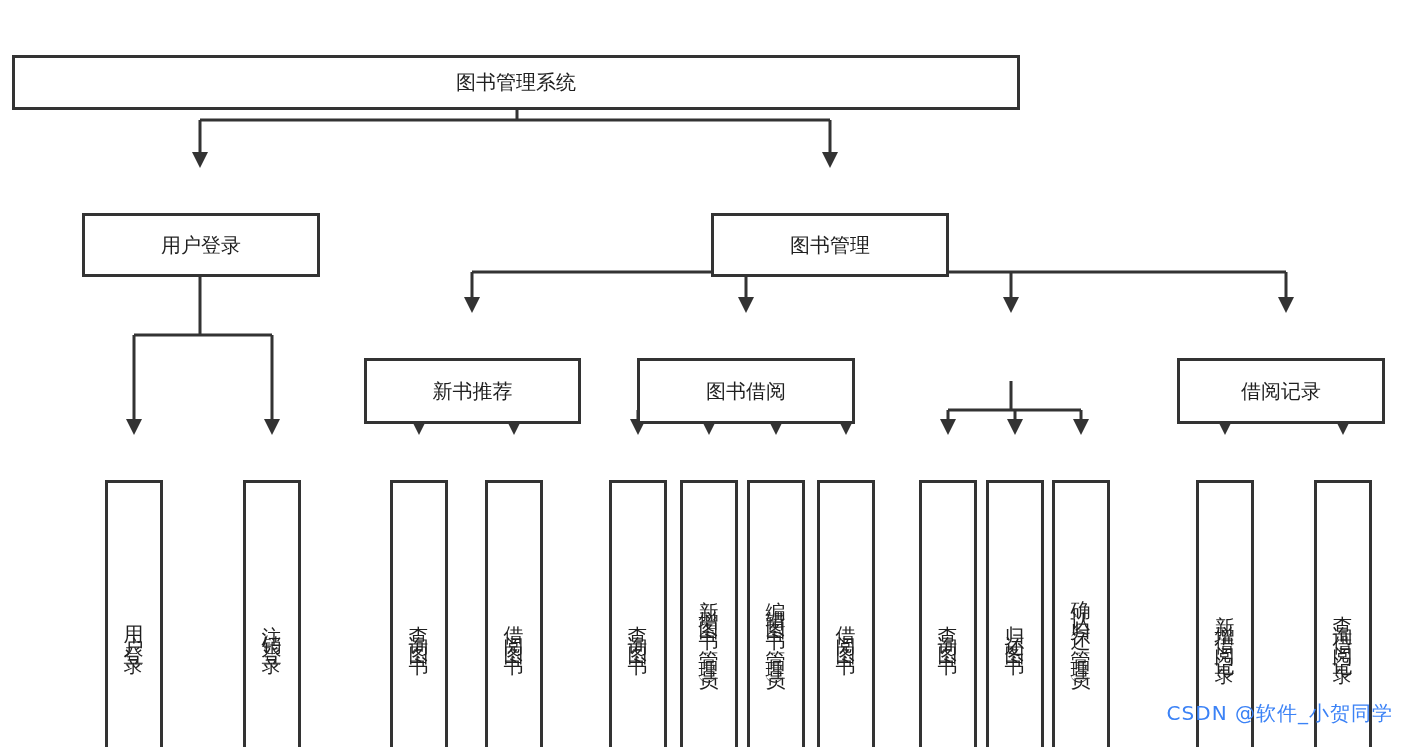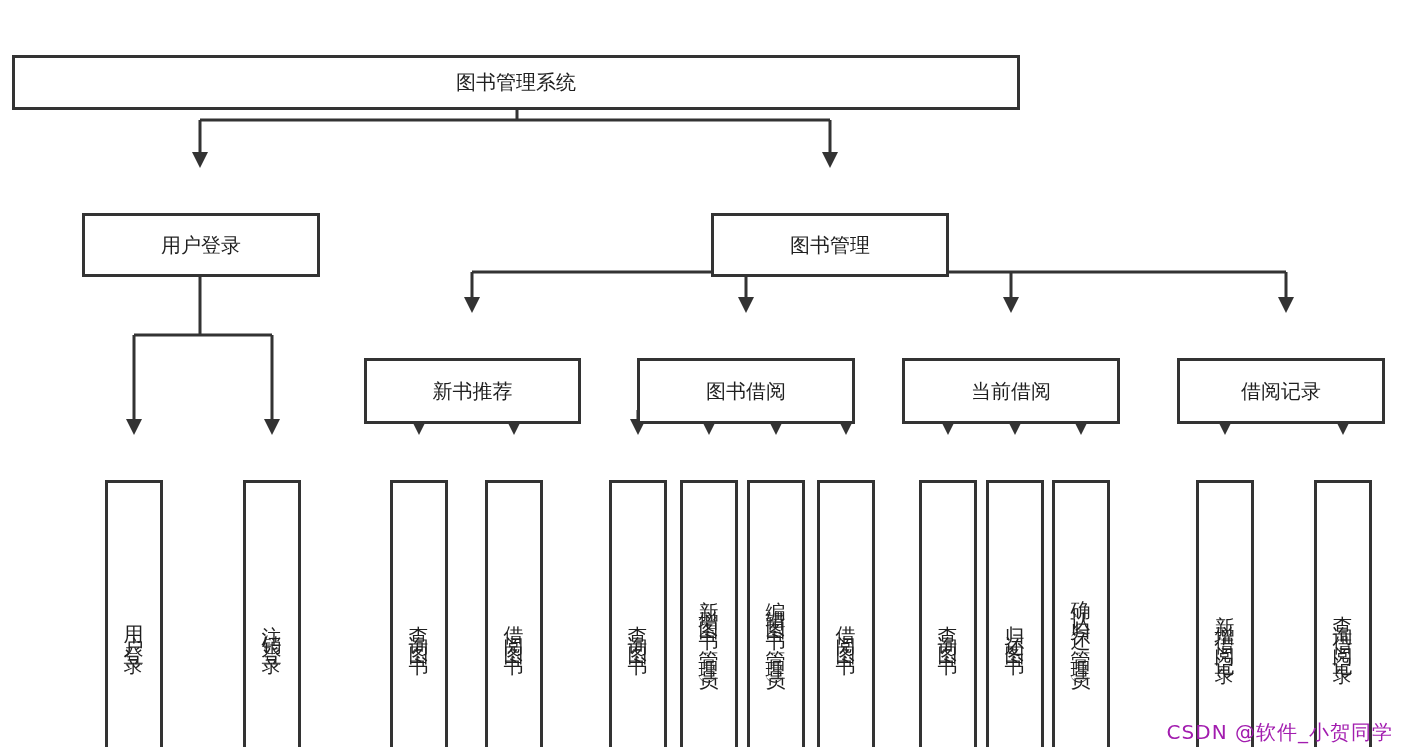--- a/index.html
+++ b/index.html
@@ -12,22 +12,22 @@
     position:absolute;box-sizing:border-box;background:#ffffff;
     border:3px solid #333333;color:#1f1f1f;font-size:20px;
     display:flex;align-items:center;justify-content:center;
     white-space:nowrap;z-index:2;margin-top:43px;
   }
   .leaf{
     writing-mode:vertical-rl;text-orientation:upright;
     letter-spacing:10px;line-height:1;white-space:normal;
   }
   .watermark{
-    position:absolute;right:12px;bottom:1px;z-index:3;
-    color:#a21caf;font-size:20px;letter-spacing:1px;
+    position:absolute;right:12px;bottom:20px;z-index:3;
+    color:#3b82f6;font-size:20px;letter-spacing:1px;
   }
 </style>
 </head>
 <body>
 
 <div class="stage">
 
   <svg class="edges" viewBox="0 0 1405 747" xmlns="http://www.w3.org/2000/svg">
     <g stroke="#333333" stroke-width="3" fill="none">
       <path d="M517 67 V120 M200 120 H830 M200 120 V154 M830 120 V154"></path>
@@ -61,21 +61,20 @@
     </g>
   </svg>
 
   <div class="node" style="left:12px;top:12px;width:1008px;height:55px;">图书管理系统</div>
 
   <div class="node" style="left:82px;top:170px;width:238px;height:64px;">用户登录</div>
   <div class="node" style="left:711px;top:170px;width:238px;height:64px;font-family:Liberation Serif, serif;">图书管理</div>
 
   <div class="node" style="left:637px;top:315px;width:218px;height:66px;">图书借阅</div>
   <div class="node" style="left:364px;top:315px;width:217px;height:66px;">新书推荐</div>
-  <div class="node" style="left:902px;top:315px;width:218px;height:66px;">当前借阅</div>
   <div class="node" style="left:1177px;top:315px;width:208px;height:66px;">借阅记录</div>
 
   <div class="node leaf" style="left:105px;top:437px;width:58px;height:299px;">用户登录</div>
   <div class="node leaf" style="left:243px;top:437px;width:58px;height:299px;">注销登录</div>
 
   <div class="node leaf" style="left:390px;top:437px;width:58px;height:299px;">查询图书</div>
   <div class="node leaf" style="left:485px;top:437px;width:58px;height:299px;">借阅图书</div>
 
   <div class="node leaf" style="left:609px;top:437px;width:58px;height:299px;">查询图书</div>
   <div class="node leaf" style="left:680px;top:437px;width:58px;height:299px;">新增图书（管理员）</div>

